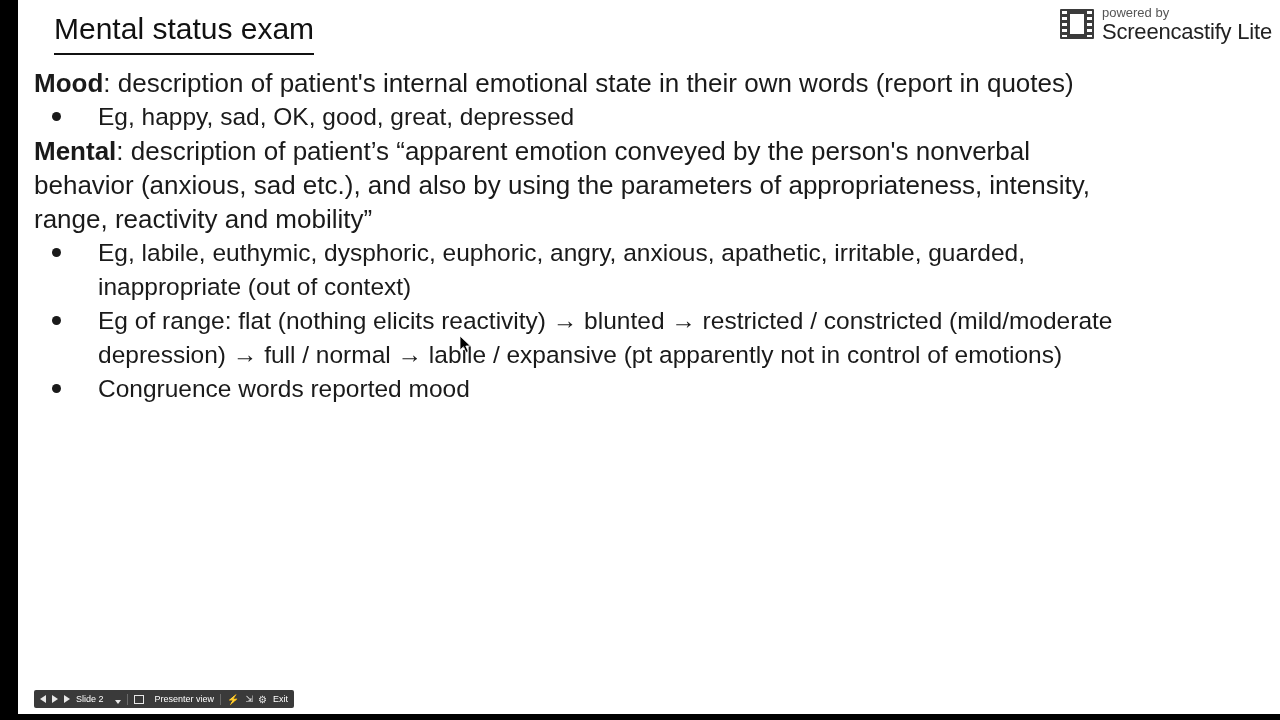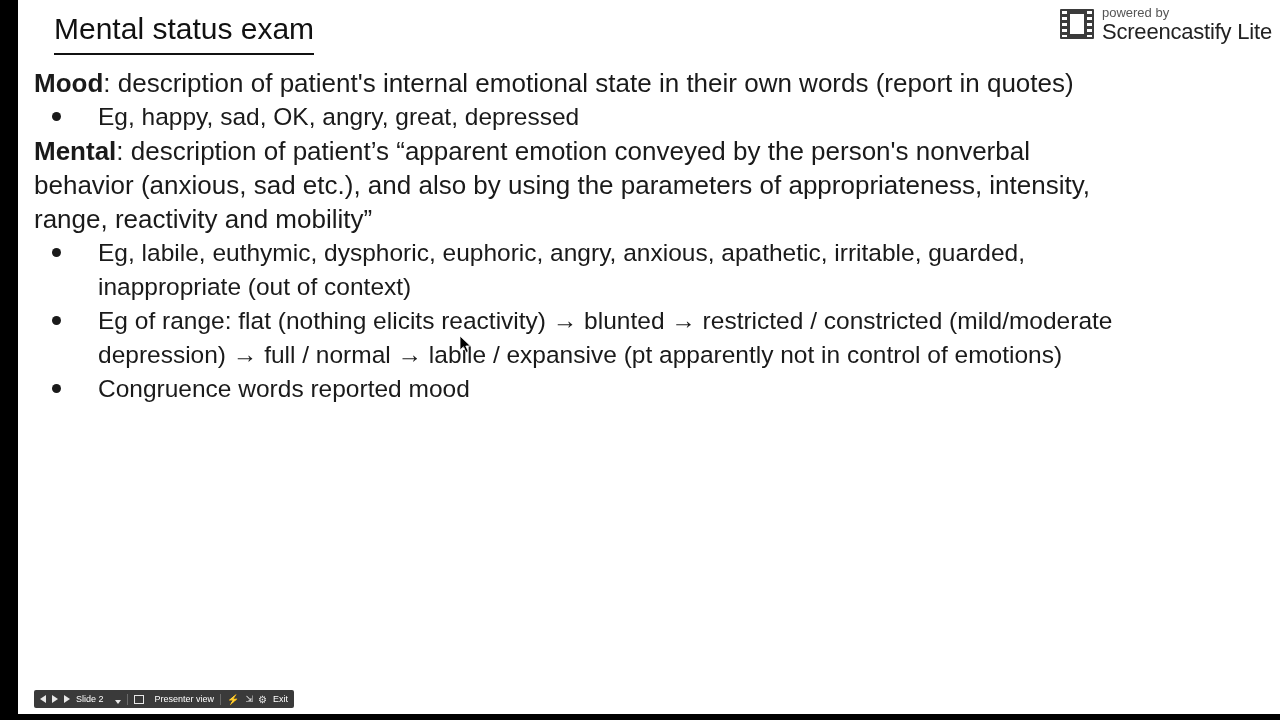--- a/index.html
+++ b/index.html
@@ -210,21 +210,21 @@
       <span class="wm-powered">powered by</span>
       <span class="wm-name">Screencastify Lite</span>
     </div>
   </div>
 
   <div class="content">
 
     <p class="para"><b>Mood</b><span>: description of patient's internal emotional state in their own words (report in quotes)</span></p>
 
     <ul class="bullets">
-      <li><span class="dot"></span><span>Eg, happy, sad, OK, angry, great, depressed</span></li>
+      <li><span class="dot"></span><span>Eg, happy, sad, OK, good, great, depressed</span></li>
     </ul>
 
     <p class="para"><b>Mental</b><span>: description of patient’s “apparent emotion conveyed by the person's nonverbal behavior (anxious, sad etc.), and also by using the parameters of appropriateness, intensity, range, reactivity and mobility”</span></p>
 
     <ul class="bullets">
       <li><span class="dot"></span><span>Eg, labile, euthymic, dysphoric, euphoric, angry, anxious, apathetic, irritable, guarded, inappropriate (out of context)</span></li>
       <li><span class="dot"></span><span>Eg of range: flat (nothing elicits reactivity) → blunted → restricted / constricted (mild/moderate depression) → full / normal → labile / expansive (pt apparently not in control of emotions)</span></li>
       <li><span class="dot"></span><span>Congruence words reported mood</span></li>
     </ul>
 

